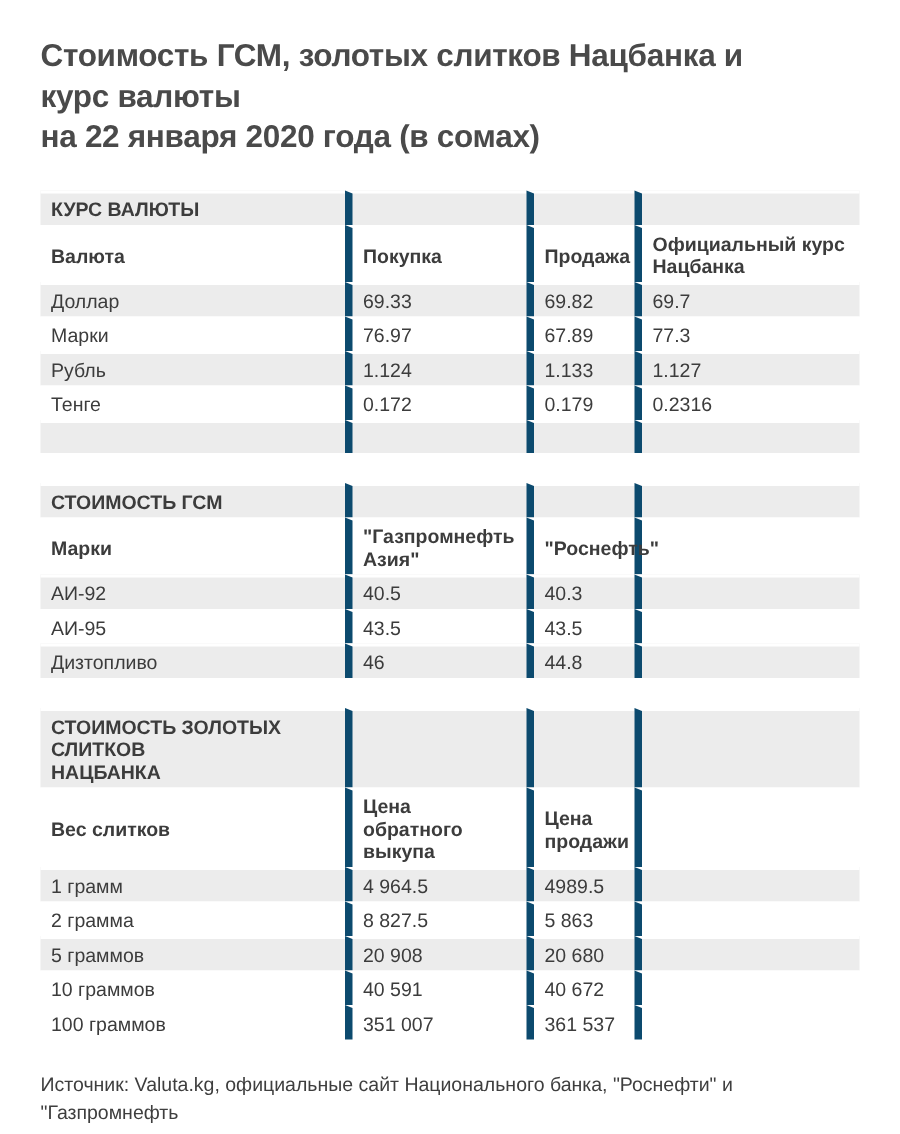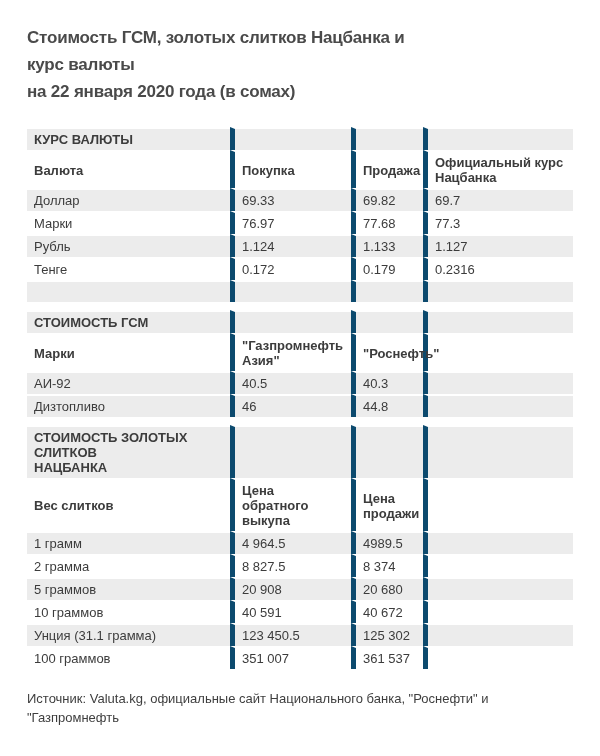--- a/index.html
+++ b/index.html
@@ -13,34 +13,34 @@
   }
   .page {
     box-sizing: border-box;
     width: 600px;
     height: 756px;
     padding: 0 27px;
   }
   .title {
     margin: 0;
     padding-top: 24px;
-    font-size: 17px;
+    font-size: 21px;
     line-height: 27px;
     font-weight: 700;
     color: #4a4a4a;
     letter-spacing: -0.2px;
   }
   .title div { white-space: nowrap; }
 
   table.info-table {
     width: 546px;
     table-layout: fixed;
     border-collapse: separate;
     border-spacing: 0;
-    margin-top: 8px;
+    margin-top: 20px;
   }
   table.info-table:first-of-type { margin-top: 22px; }
   td {
     font-size: 13px;
     line-height: 15px;
     padding: 3px 7px;
     border-top: 2px solid #ffffff;
     color: #3c3c3c;
     vertical-align: middle;
     overflow: visible;
@@ -104,21 +104,21 @@
           </tr>
           <tr class="shade">
             <td>Доллар</td>
             <td>69.33</td>
             <td>69.82</td>
             <td>69.7</td>
           </tr>
           <tr class="">
             <td>Марки</td>
             <td>76.97</td>
-            <td>77.68</td>
+            <td>67.89</td>
             <td>77.3</td>
           </tr>
           <tr class="shade">
             <td>Рубль</td>
             <td>1.124</td>
             <td>1.133</td>
             <td>1.127</td>
           </tr>
           <tr class="">
             <td>Тенге</td>
@@ -164,20 +164,26 @@
             <td>
               <div></div>
             </td>
           </tr>
           <tr class="shade">
             <td>АИ-92</td>
             <td>40.5</td>
             <td>40.3</td>
             <td></td>
           </tr>
+          <tr class="">
+            <td>АИ-95</td>
+            <td>43.5</td>
+            <td>43.5</td>
+            <td></td>
+          </tr>
           <tr class="shade">
             <td>Дизтопливо</td>
             <td>46</td>
             <td>44.8</td>
             <td></td>
           </tr>
         </tbody>
       </table>
       <table class="info-table">
         <colgroup>
@@ -214,39 +220,33 @@
           </tr>
           <tr class="shade">
             <td>1 грамм</td>
             <td>4 964.5</td>
             <td>4989.5</td>
             <td></td>
           </tr>
           <tr class="">
             <td>2 грамма</td>
             <td>8 827.5</td>
-            <td>8 374</td>
+            <td>5 863</td>
             <td></td>
           </tr>
           <tr class="shade">
             <td>5 граммов</td>
             <td>20 908</td>
             <td>20 680</td>
             <td></td>
           </tr>
           <tr class="">
             <td>10 граммов</td>
             <td>40 591</td>
             <td>40 672</td>
-            <td></td>
-          </tr>
-          <tr class="shade">
-            <td>Унция (31.1 грамма)</td>
-            <td>123 450.5</td>
-            <td>125 302</td>
             <td></td>
           </tr>
           <tr class="">
             <td>100 граммов</td>
             <td>351 007</td>
             <td>361 537</td>
             <td></td>
           </tr>
         </tbody>
       </table>

